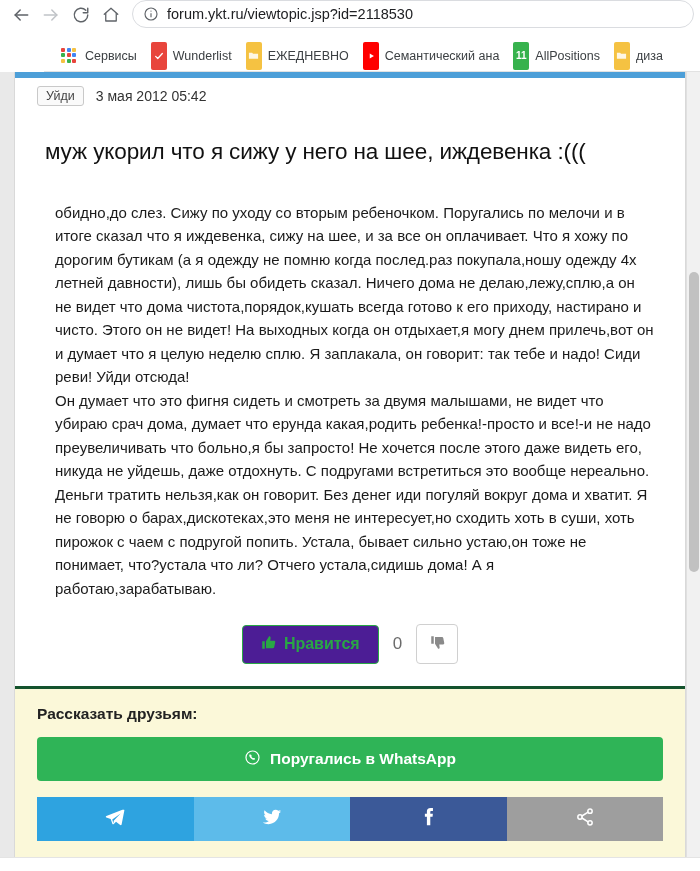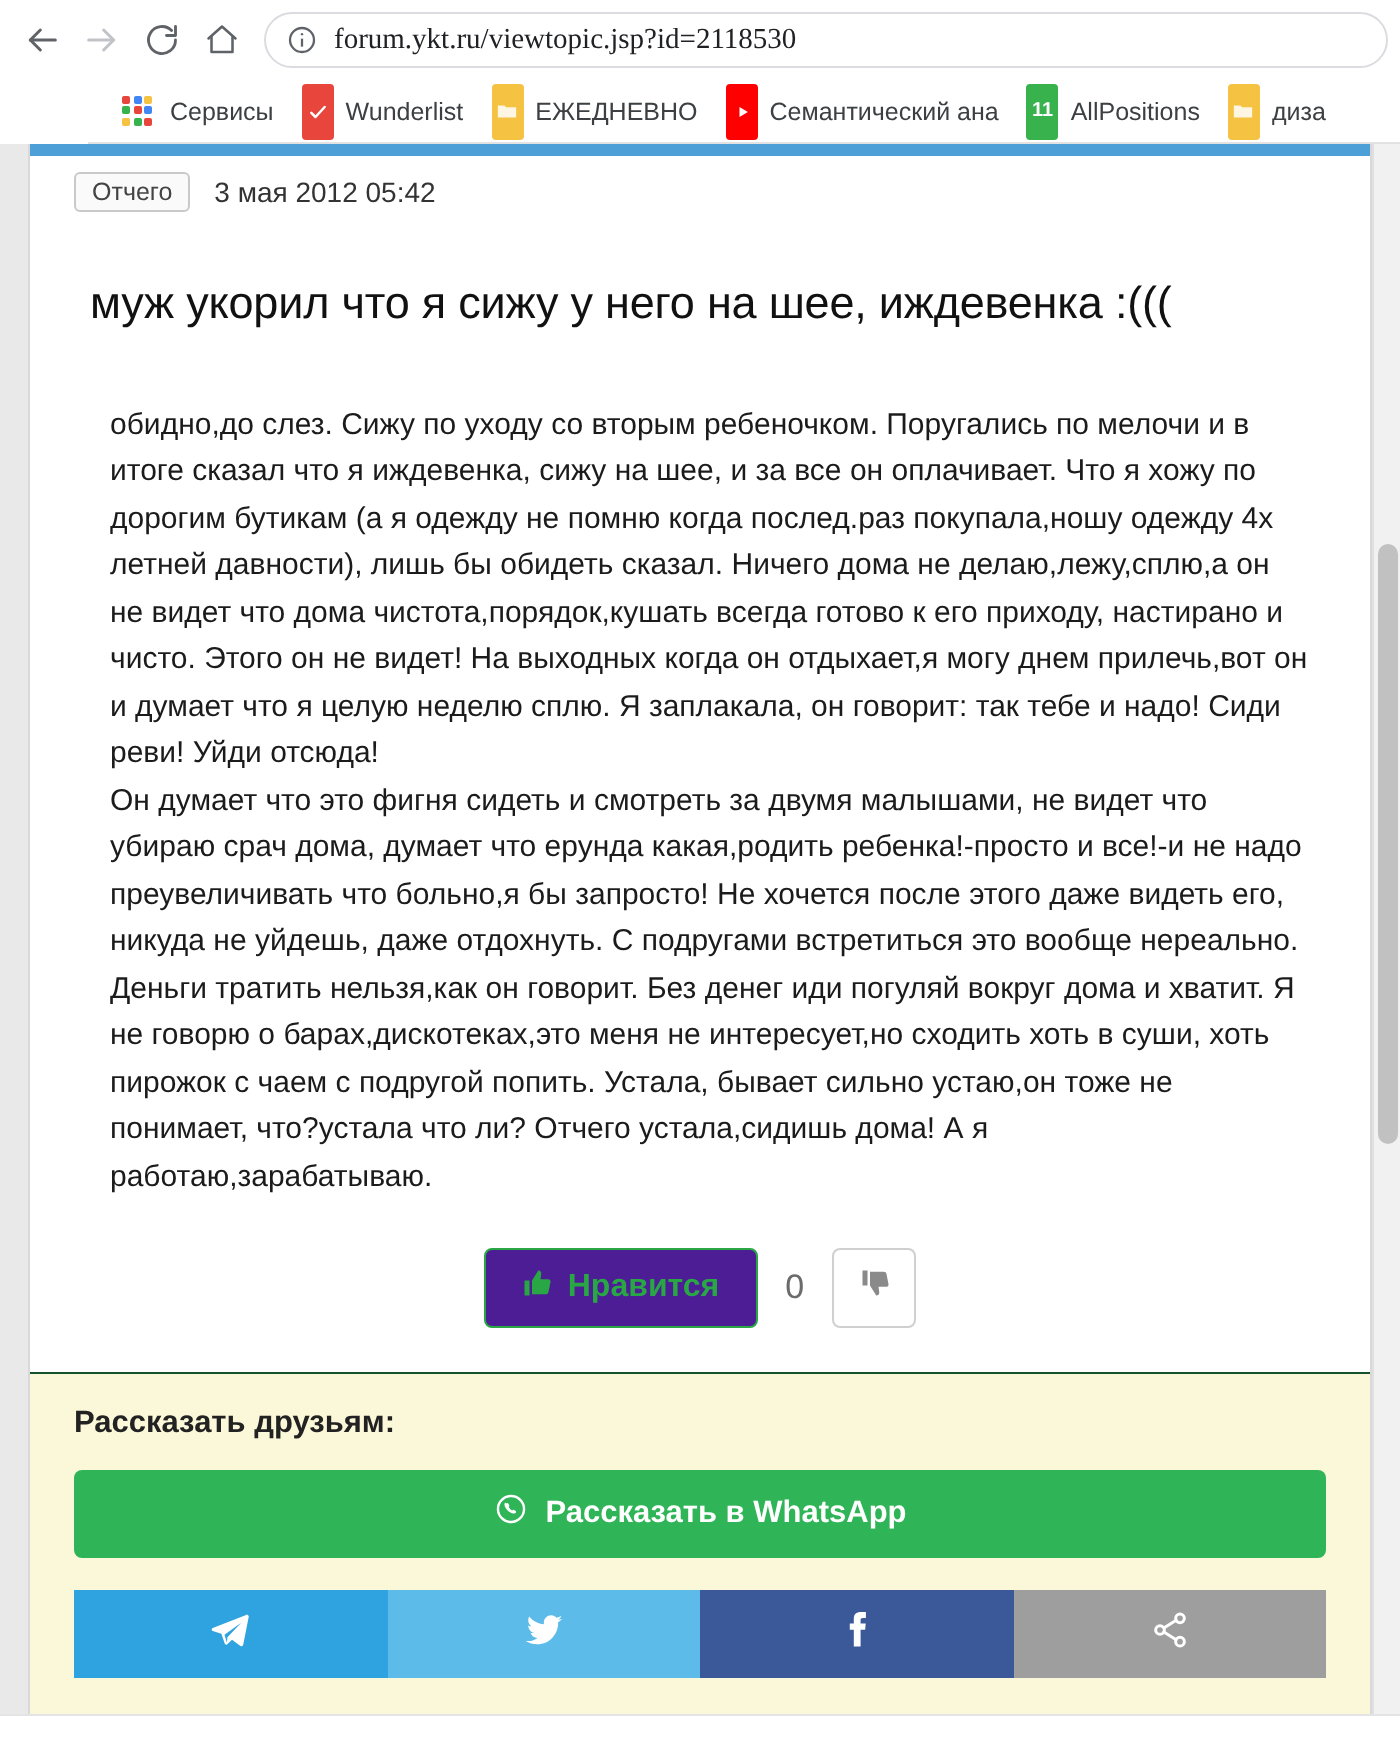--- a/index.html
+++ b/index.html
@@ -18,25 +18,24 @@
     position: relative;
     background: #ffffff;
     display: flex;
     flex-direction: column;
   }
 
   
   .toolbar {
     height: 40px;
     display: flex;
-    align-items: center;
+    align-items: flex-start;
     padding: 0 6px;
     background: #ffffff;
     flex: 0 0 40px;
-    font-family: Liberation Serif, serif;
   }
   .nav-btn {
     width: 30px;
     height: 30px;
     display: flex;
     align-items: center;
     justify-content: center;
     color: #5f6368;
     border-radius: 50%;
     flex: 0 0 auto;
@@ -202,21 +201,21 @@
     width: 42px;
     height: 40px;
     display: flex;
     align-items: center;
     justify-content: center;
     color: #8a8a8a;
   }
 
   .share-block {
     background: #fbf8d9;
-    border-top: 1px solid #14532d;
+    border-top: 3px solid #14532d;
     padding: 16px 22px 20px 22px;
   }
   .share-title {
     font-size: 15.5px;
     font-weight: bold;
     color: #222;
     margin-bottom: 14px;
   }
   .whatsapp-btn {
     background: #2fb457;
@@ -381,21 +380,21 @@
       <span>диза</span>
     </div>
   </div>
 
   <div class="viewport">
     <div class="page">
 
       <div class="topbar-strip"></div>
 
       <div class="post-meta">
-        <span class="archive-tag">Отчего</span>
+        <span class="archive-tag">Уйди</span>
         <span class="post-date">3 мая 2012 05:42</span>
       </div>
 
       <h1 class="post-title">муж укорил что я сижу у него на шее, иждевенка :(((</h1>
 
       <div class="post-body">
         <p style="white-space:pre-line">обидно,до слез. Сижу по уходу со вторым ребеночком. Поругались по мелочи и в итоге сказал что я иждевенка, сижу на шее, и за все он оплачивает. Что я хожу по дорогим бутикам (а я одежду не помню когда послед.раз покупала,ношу одежду 4х летней давности), лишь бы обидеть сказал. Ничего дома не делаю,лежу,сплю,а он не видет что дома чистота,порядок,кушать всегда готово к его приходу, настирано и чисто. Этого он не видет! На выходных когда он отдыхает,я могу днем прилечь,вот он и думает что я целую неделю сплю. Я заплакала, он говорит: так тебе и надо! Сиди реви! Уйди отсюда!
 Он думает что это фигня сидеть и смотреть за двумя малышами, не видет что убираю срач дома, думает что ерунда какая,родить ребенка!-просто и все!-и не надо преувеличивать что больно,я бы запросто! Не хочется после этого даже видеть его, никуда не уйдешь, даже отдохнуть. С подругами встретиться это вообще нереально. Деньги тратить нельзя,как он говорит. Без денег иди погуляй вокруг дома и хватит. Я не говорю о барах,дискотеках,это меня не интересует,но сходить хоть в суши, хоть пирожок с чаем с подругой попить. Устала, бывает сильно устаю,он тоже не понимает, что?устала что ли? Отчего устала,сидишь дома! А я работаю,зарабатываю.</p>
       </div>
 
@@ -421,21 +420,21 @@
       <div class="share-block">
         <div class="share-title">Рассказать друзьям:</div>
 
         <div class="whatsapp-btn">
           <span>
             <svg width="17" height="17" viewBox="0 0 24 24" fill="none" stroke="#fff" stroke-width="1.7">
                 <circle cx="12" cy="12" r="9.2"></circle>
                 <path d="M8.6 8.2c0.4-0.6 1.3-0.5 1.6 0.1l0.6 1.2c0.2 0.4-0.1 0.8-0.4 1.1 0.5 1.1 1.3 1.9 2.4 2.4 0.3-0.3 0.7-0.6 1.1-0.4l1.2 0.6c0.6 0.3 0.7 1.2 0.1 1.6-1.9 1.3-4.4-0.6-5.6-1.8s-3.1-3.7-1.8-5.6z" fill="#fff" stroke="none"></path>
               </svg>
           </span>
-          <span>Рассказать в WhatsApp</span>
+          <span>Поругались в WhatsApp</span>
         </div>
 
         <div class="social-row">
           <div class="social-btn sb-tg">
             <span>
               <svg width="22" height="22" viewBox="0 0 24 24" fill="#fff">
                   <path d="M21.5 3.5L2.6 10.9c-0.8 0.3-0.8 1.4 0 1.7l4.7 1.5 1.8 5.3c0.2 0.7 1.1 0.8 1.6 0.3l2.4-2.4 4.6 3.4c0.6 0.4 1.4 0.1 1.5-0.6l3-15.2c0.2-0.8-0.6-1.5-1.7-1.4zM9 14.6l9.1-6.5-7.5 7.9-0.3 3z"></path>
                 </svg>
             </span>
           </div>

